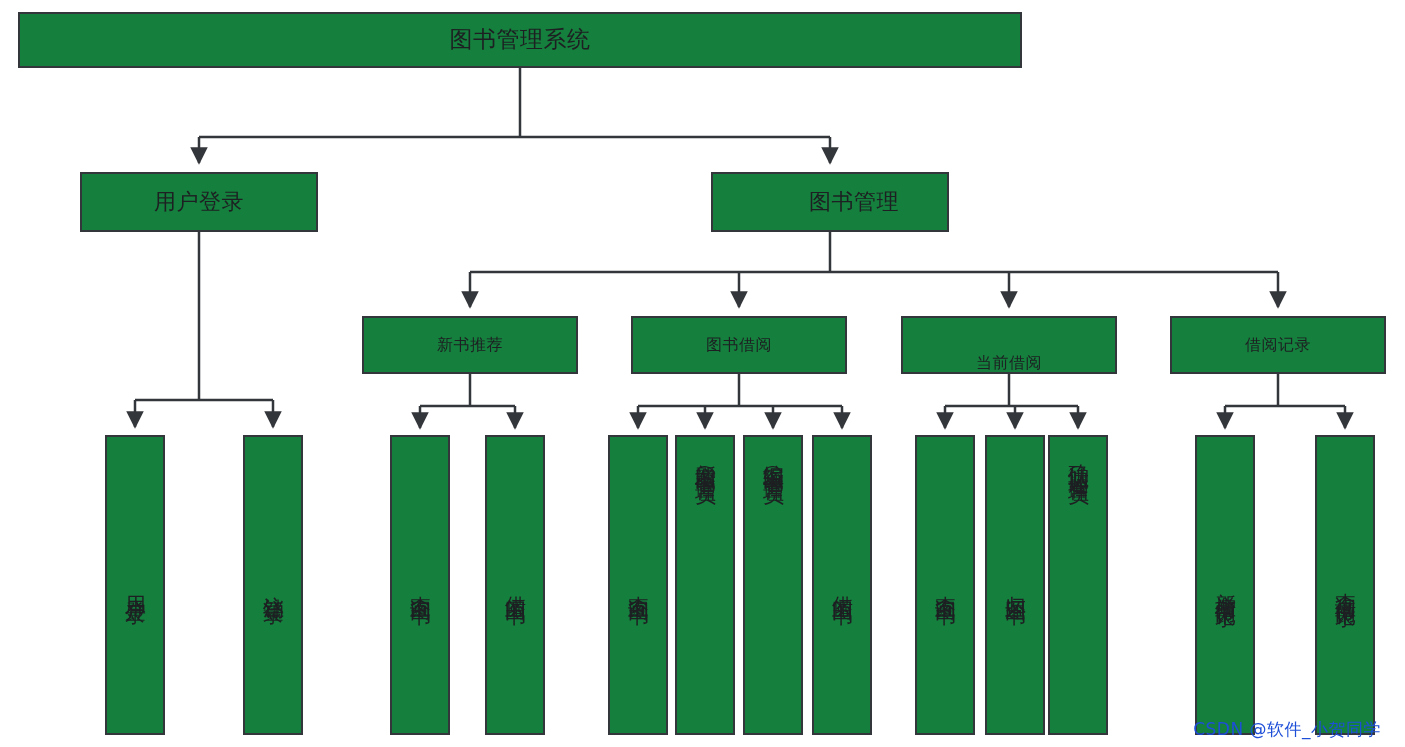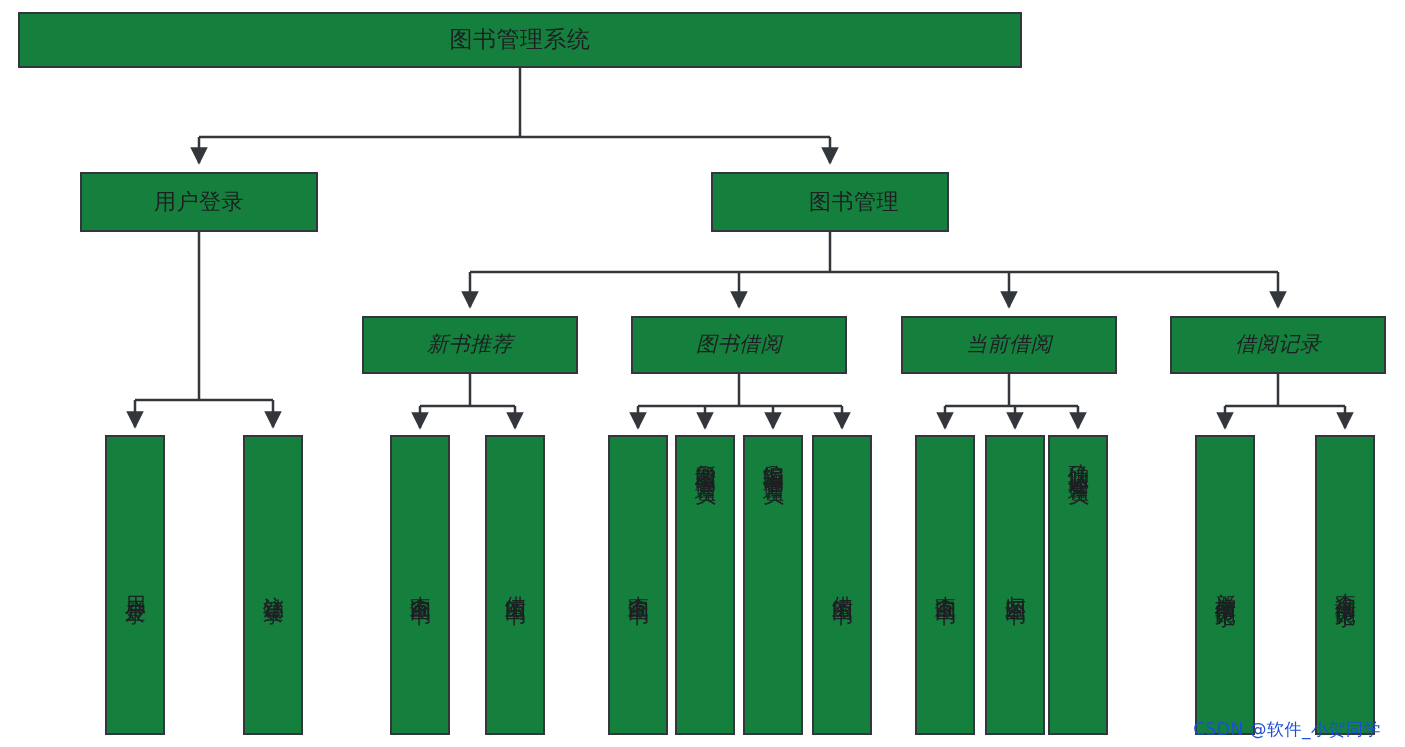--- a/index.html
+++ b/index.html
@@ -37,21 +37,21 @@
     z-index: 3;
   }
   .node .label {
     color: #1d1f22;
     line-height: 1.12;
     letter-spacing: 0.5px;
     white-space: nowrap;
   }
   .node.root .label { font-size: 23px; }
   .node.level2 .label { font-size: 22px; }
-  .node.level3 .label { font-size: 21px; font-style: italic; }
+  .node.level3 .label { font-size: 16px; }
 
   
   .node.leaf {
     align-items: flex-start;
     padding-top: 10px;
   }
   .node.leaf .label {
     writing-mode: vertical-rl;
     text-orientation: upright;
     font-size: 21px;
@@ -139,21 +139,21 @@
   <div class="node level2" style="left:711px; top:172px; width:238px; height:60px;padding-left:48px;">
     <span class="label">图书管理</span>
   </div>
 
   <div class="node level3" style="left:362px; top:316px; width:216px; height:58px;">
     <span class="label">新书推荐</span>
   </div>
   <div class="node level3" style="left:631px; top:316px; width:216px; height:58px;text-align:center;">
     <span class="label">图书借阅</span>
   </div>
-  <div class="node level3" style="left:901px; top:316px; width:216px; height:58px;">
+  <div class="node level3" style="left:901px; top:316px; width:216px; height:58px;align-items:flex-end;">
     <span class="label">当前借阅</span>
   </div>
   <div class="node level3" style="left:1170px; top:316px; width:216px; height:58px;">
     <span class="label">借阅记录</span>
   </div>
 
   <div class="node leaf middle-anchor" style="left:105px; top:435px; width:60px; height:300px;">
     <span class="label">用户登录</span>
   </div>
   <div class="node leaf middle-anchor" style="left:243px; top:435px; width:60px; height:300px;">

